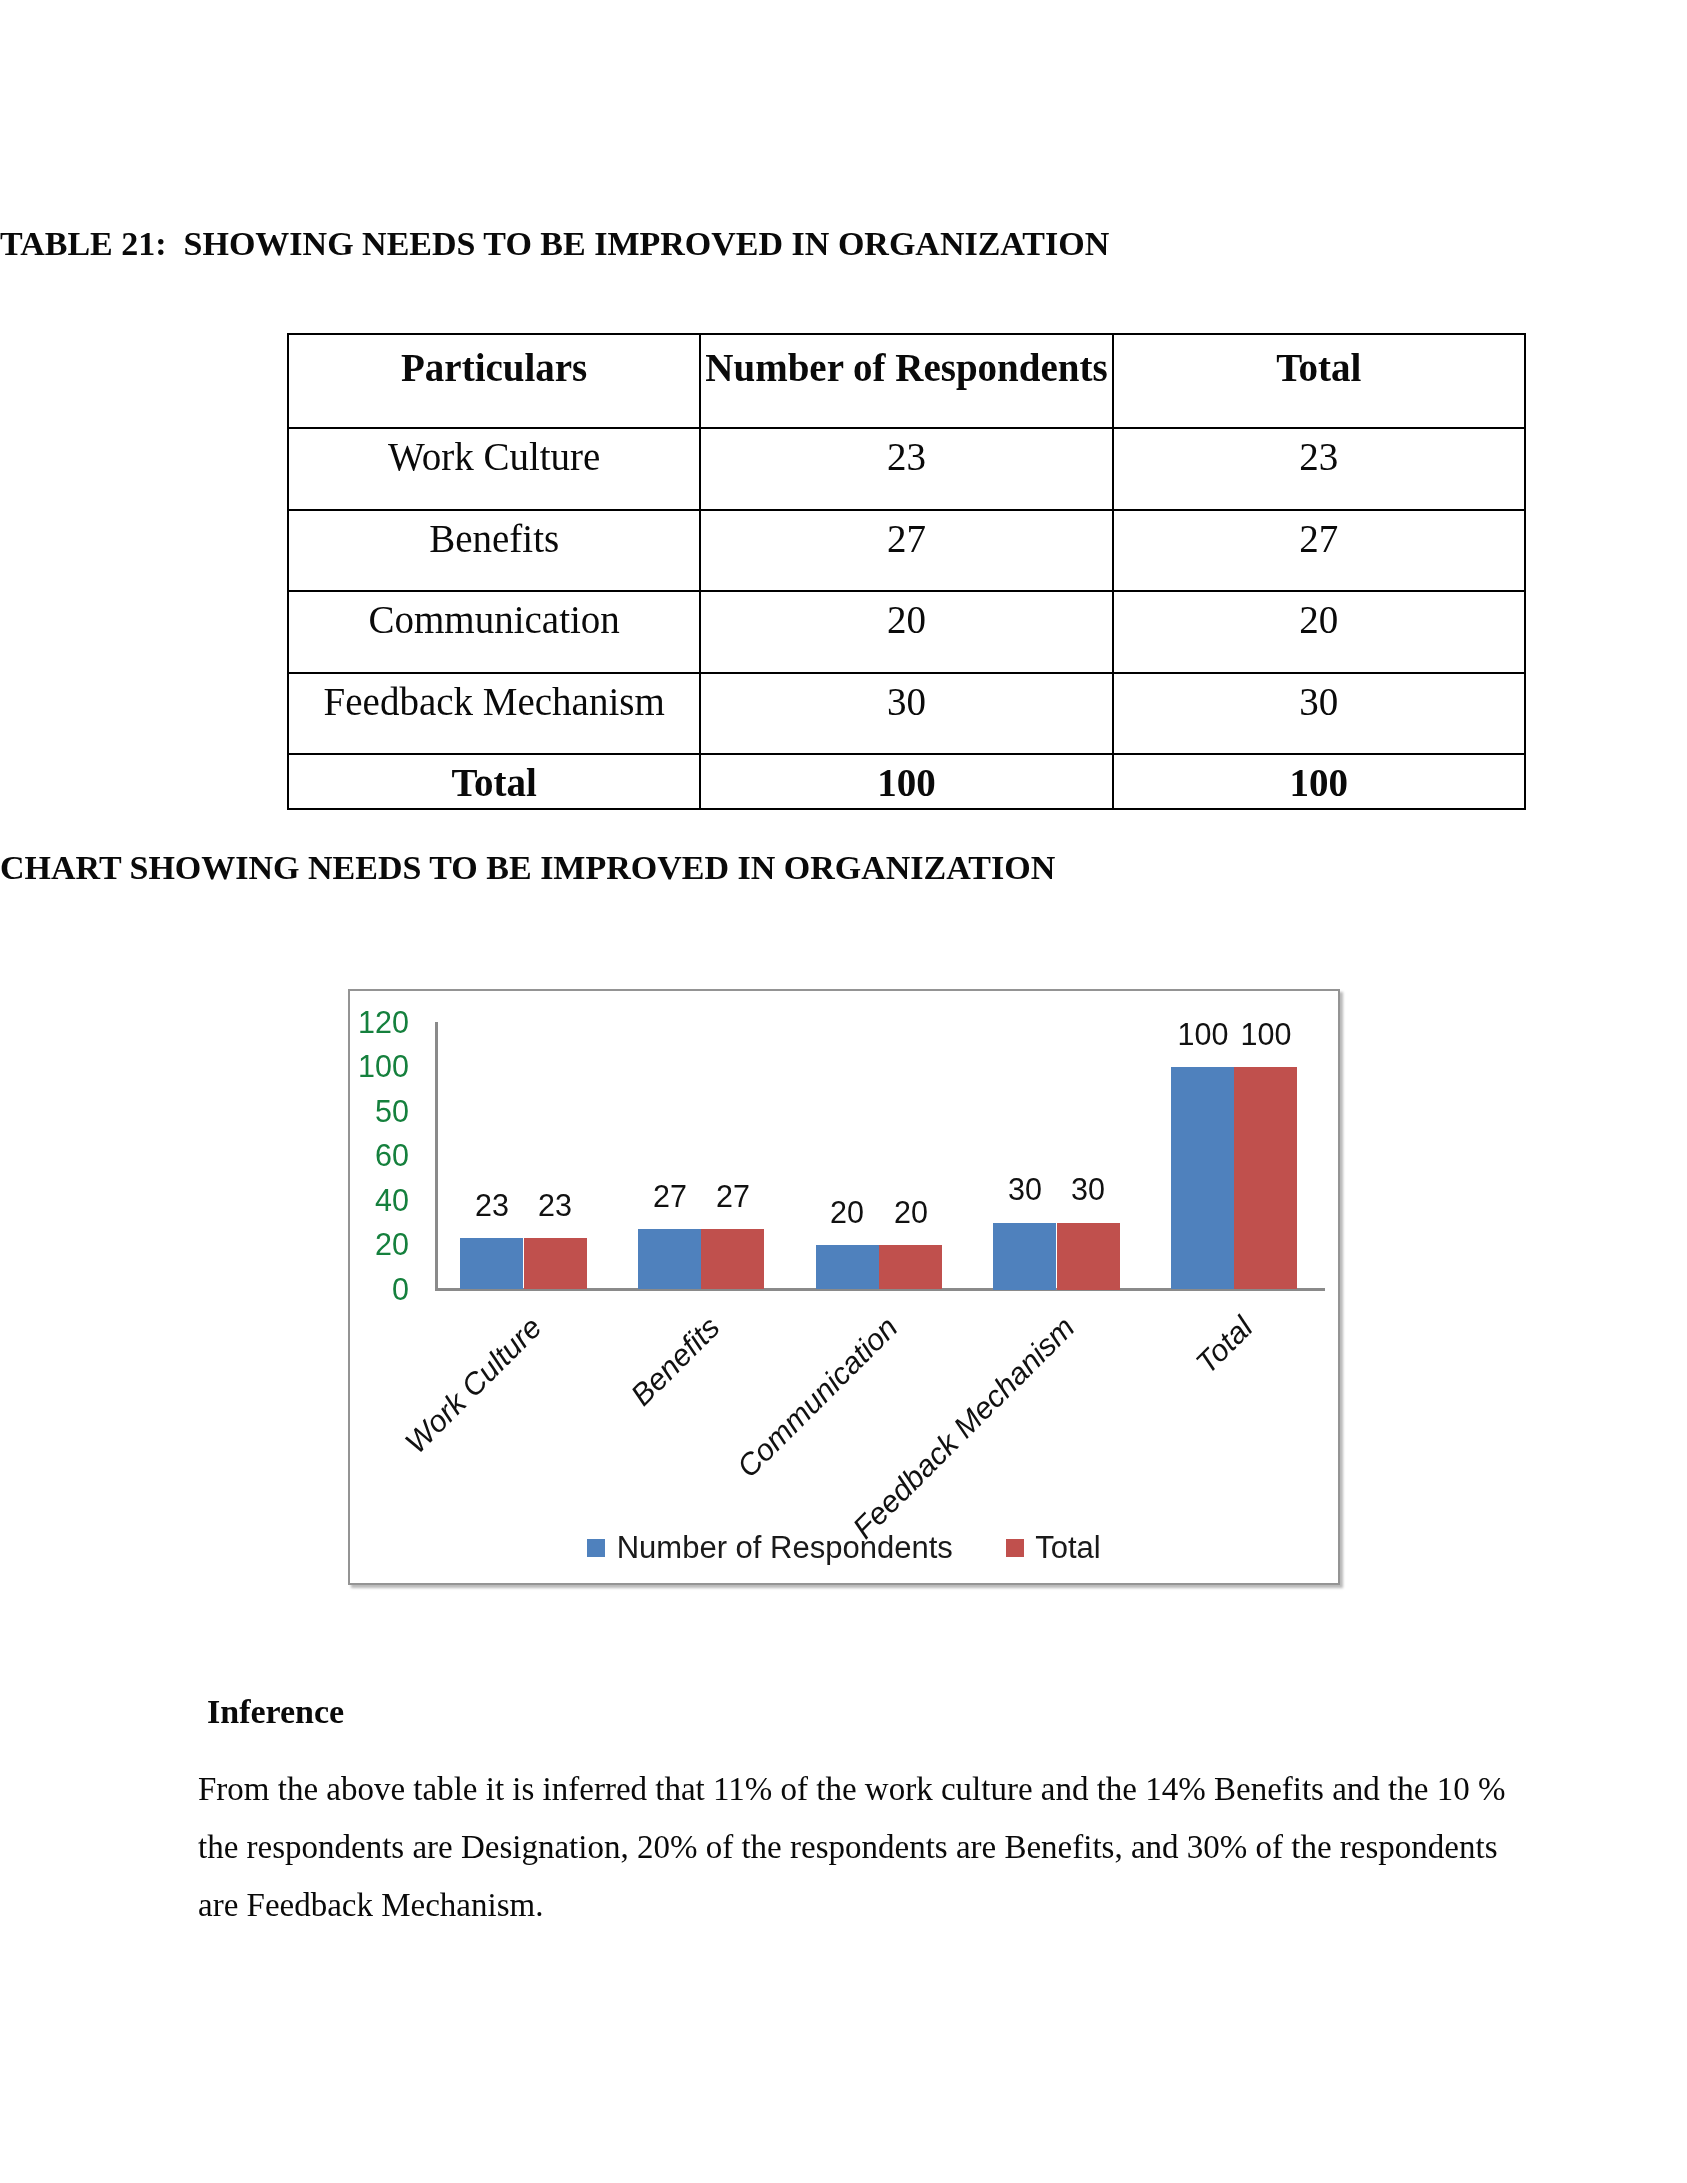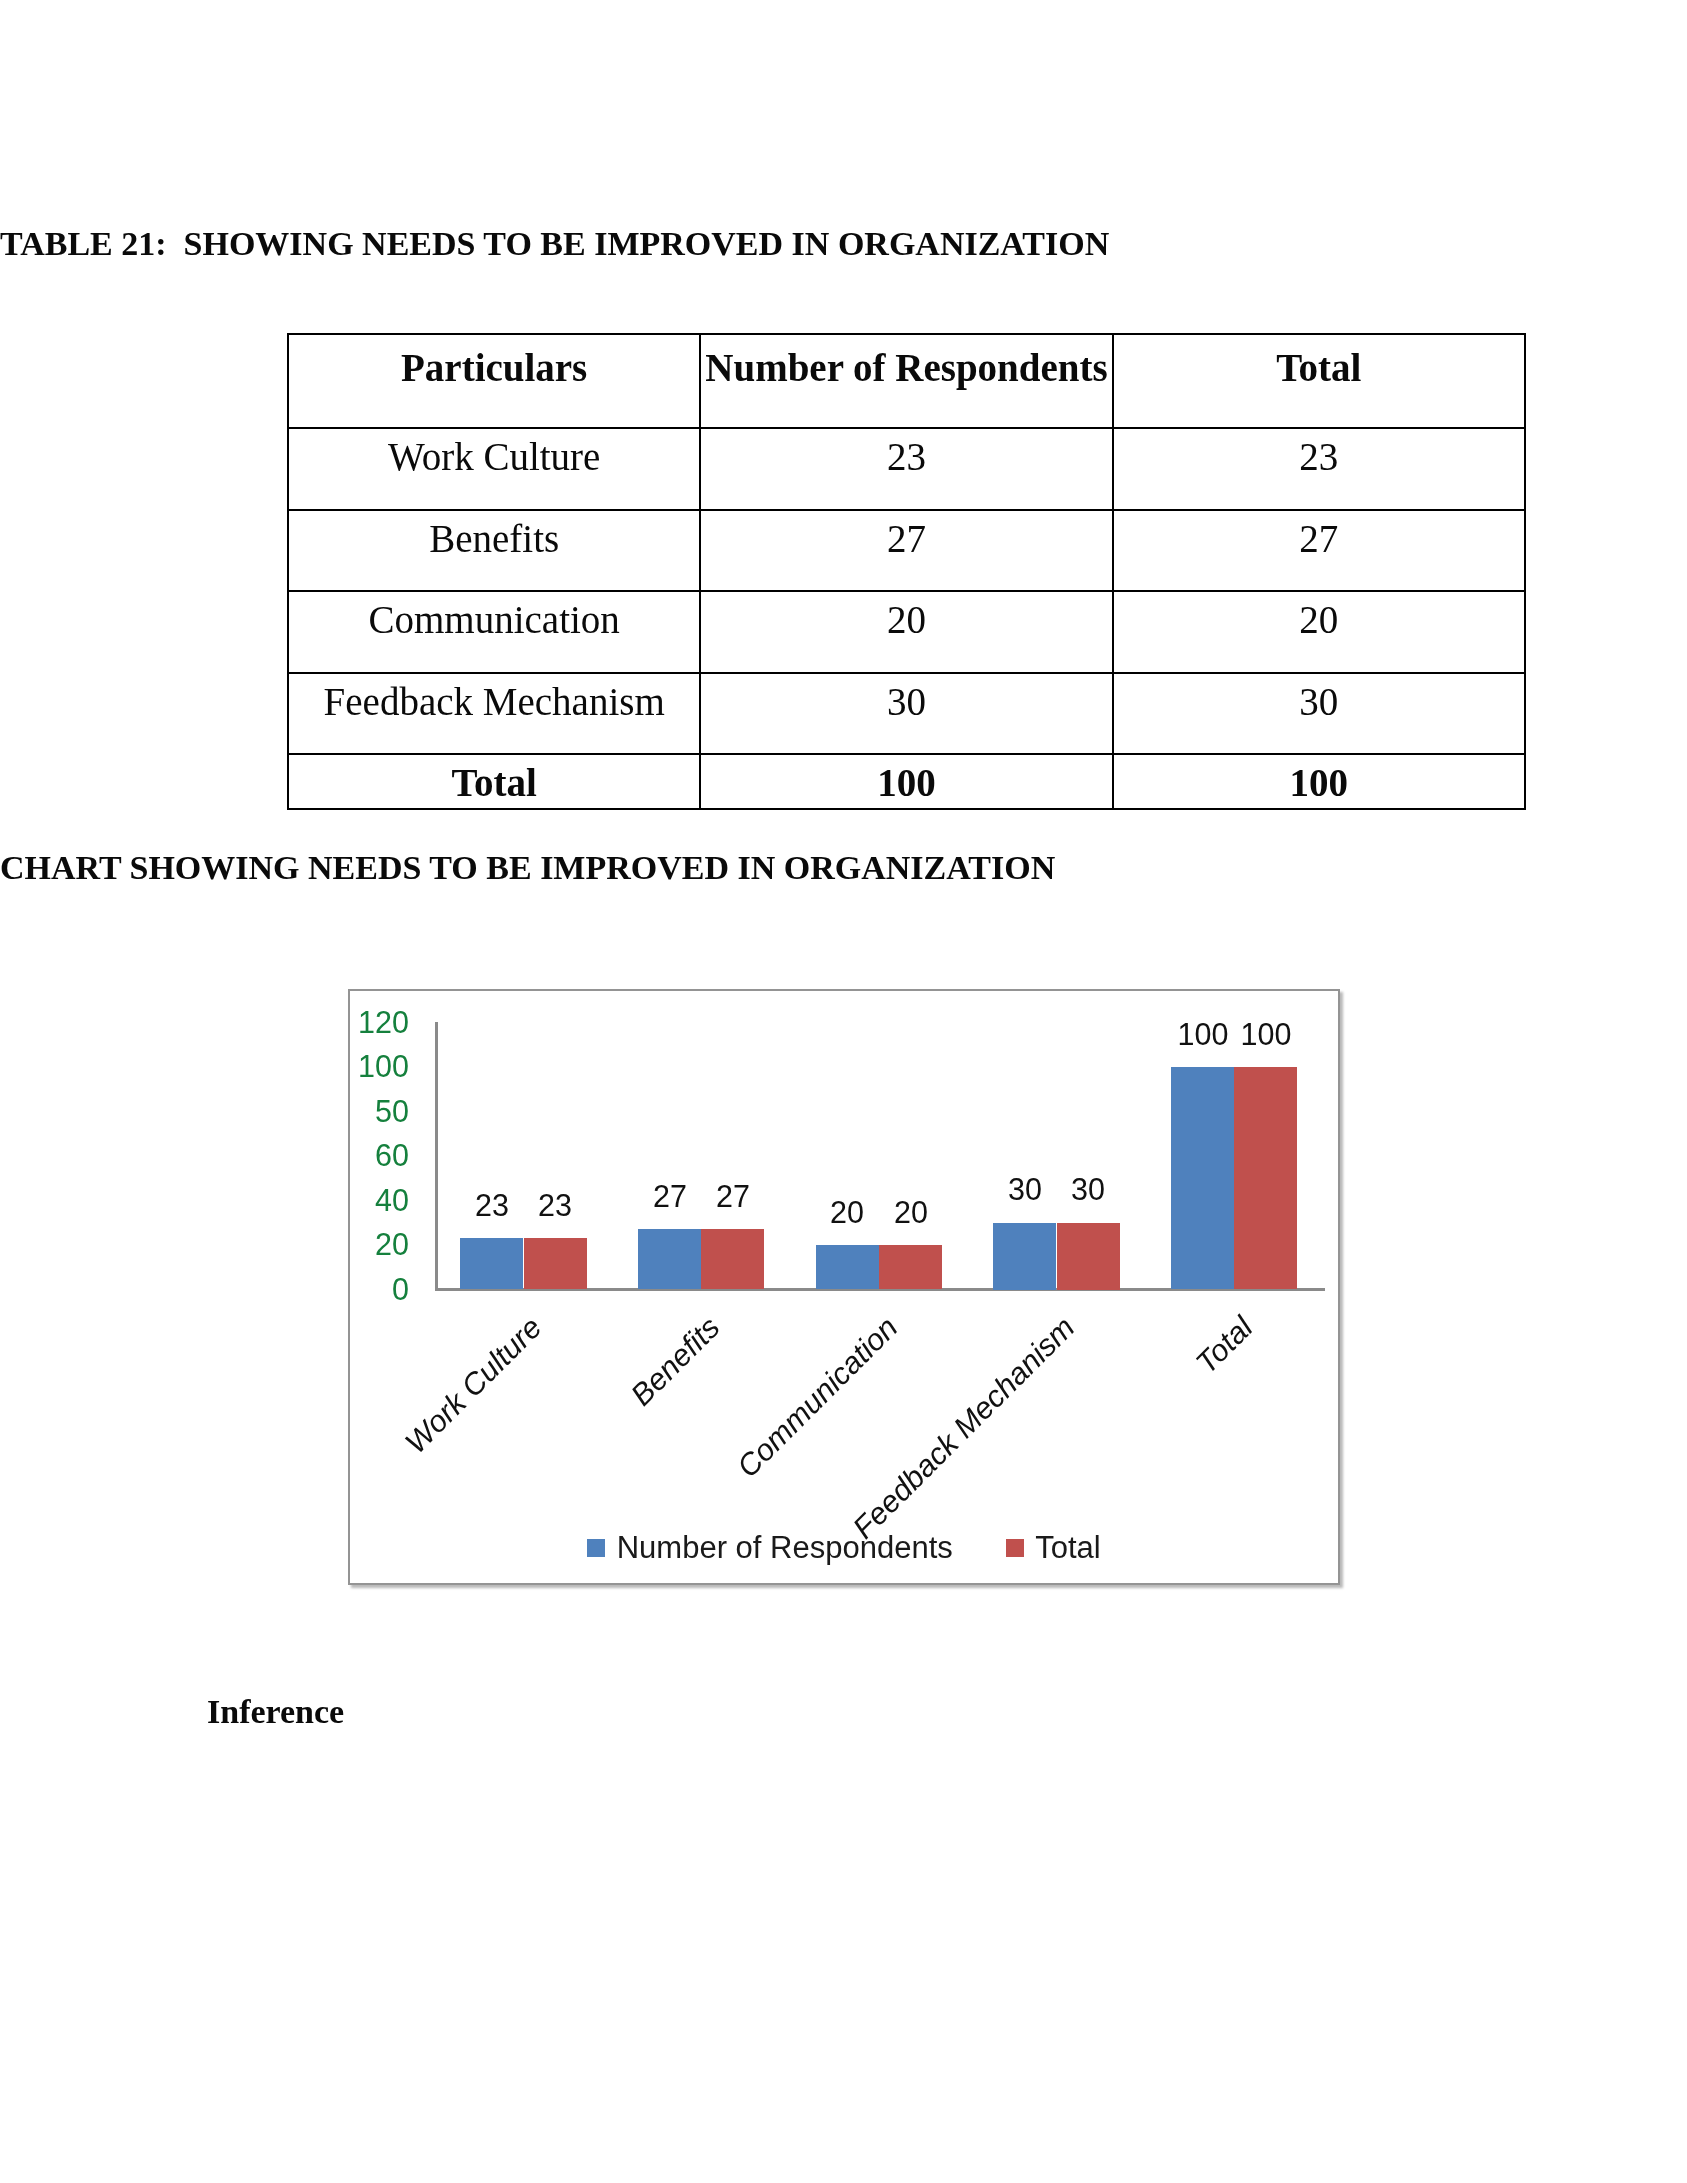--- a/index.html
+++ b/index.html
@@ -203,15 +203,16 @@
         </div>
         <div class="legend-item">
           <span class="legend-swatch" style="background: rgb(192, 80, 77);"></span>
           <span class="legend-text">Total</span>
         </div>
       </div>
   </div>
 
   <h3 class="inference-heading">Inference</h3>
 
+  <p class="inference-text">From the above table it is inferred that 11% of the work culture and the 14% Benefits and the 10 % the respondents are Designation, 20% of the respondents are Benefits, and 30% of the respondents are Feedback Mechanism.</p>
 
 </div>
 
 
 </body></html>

